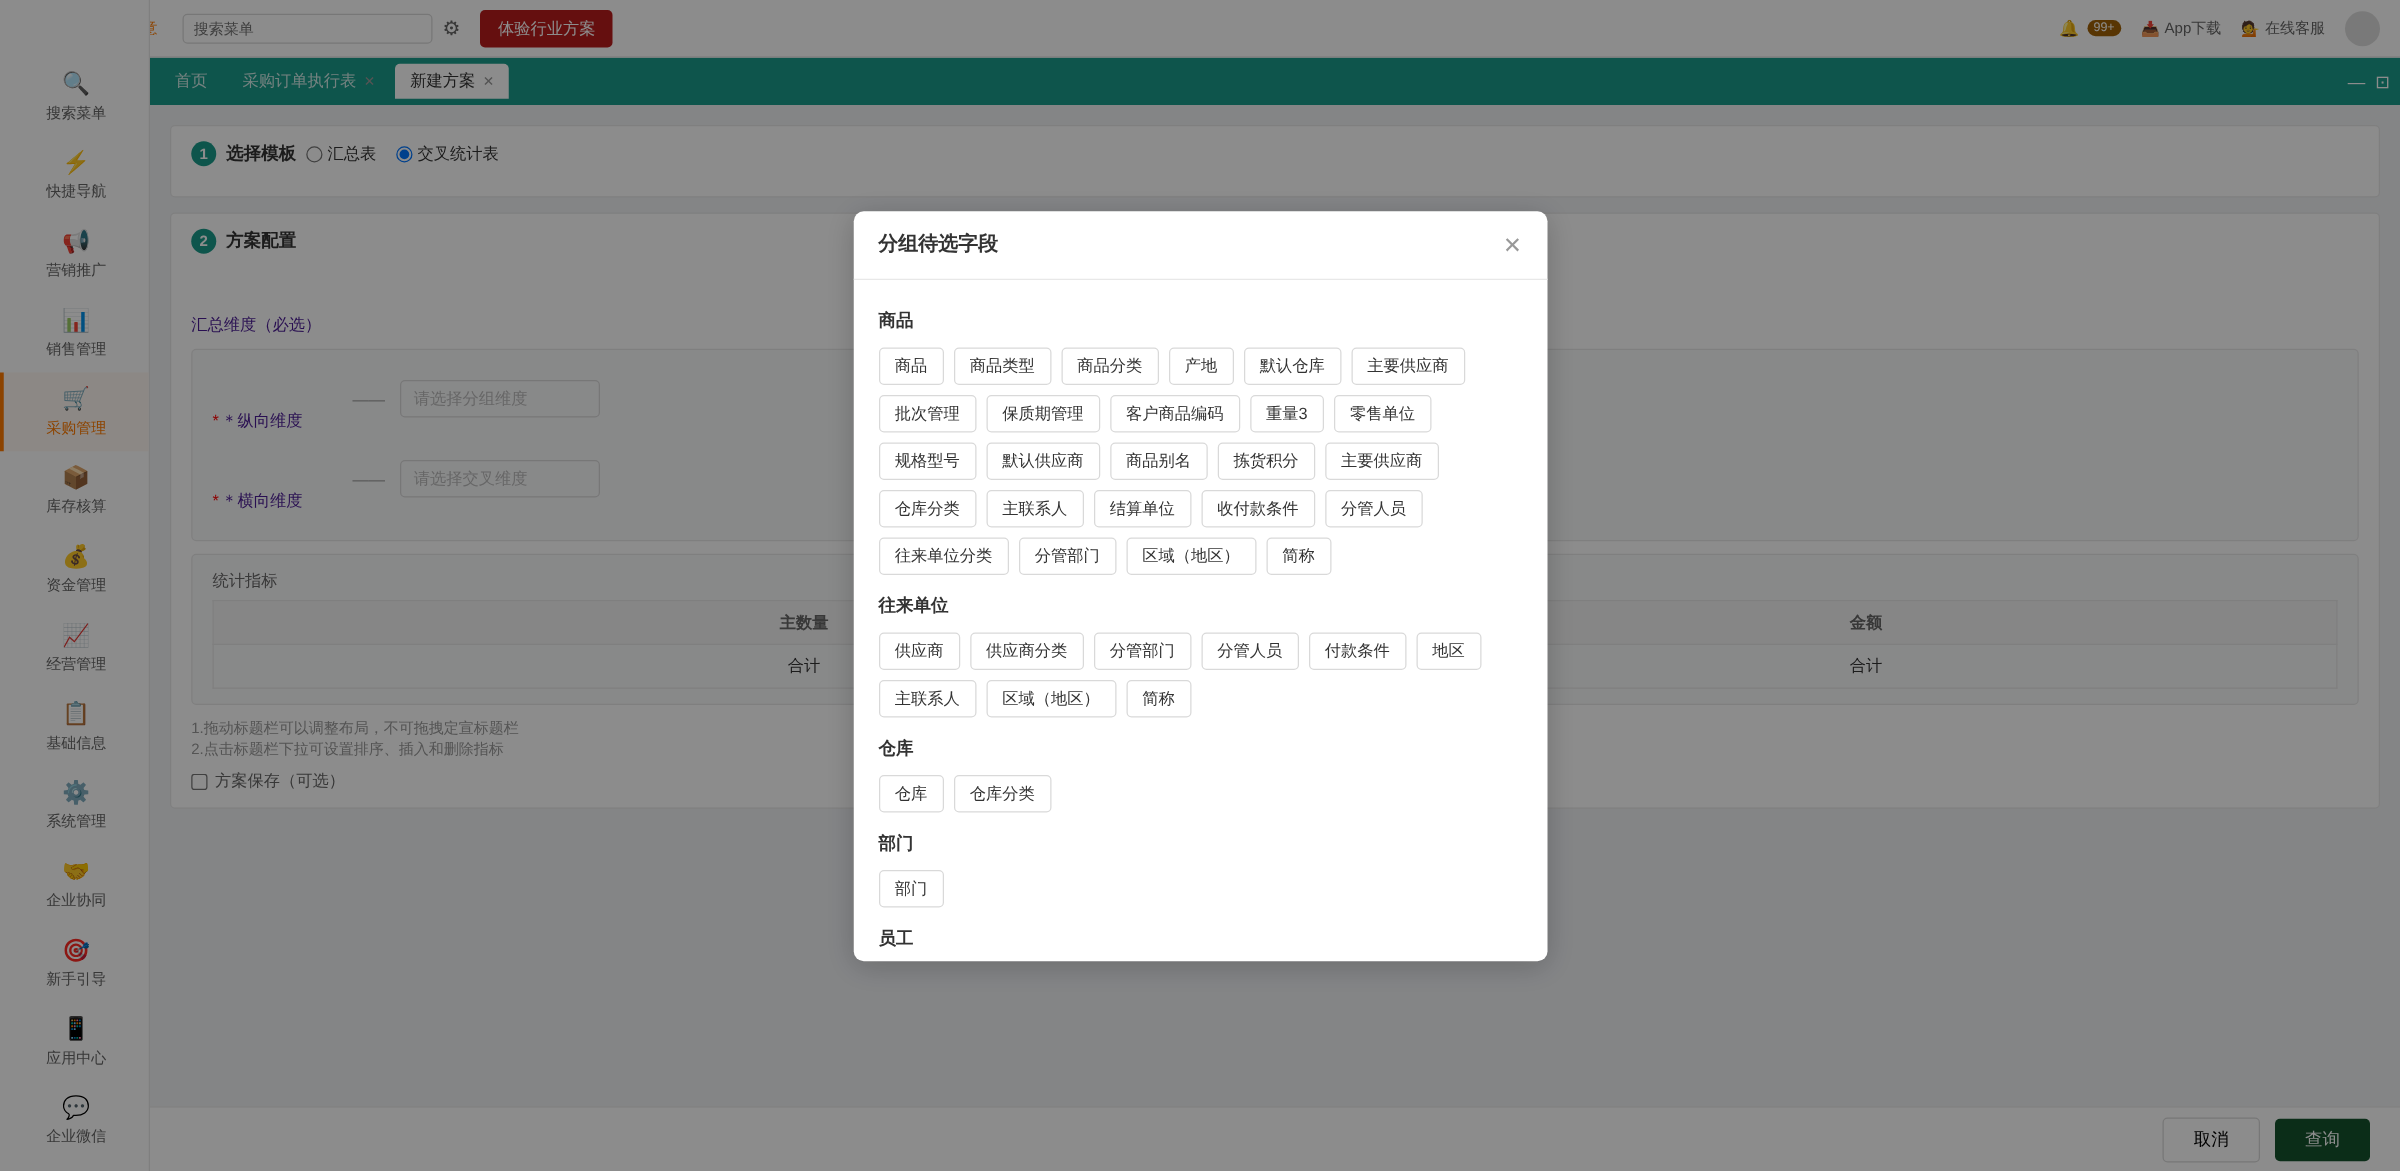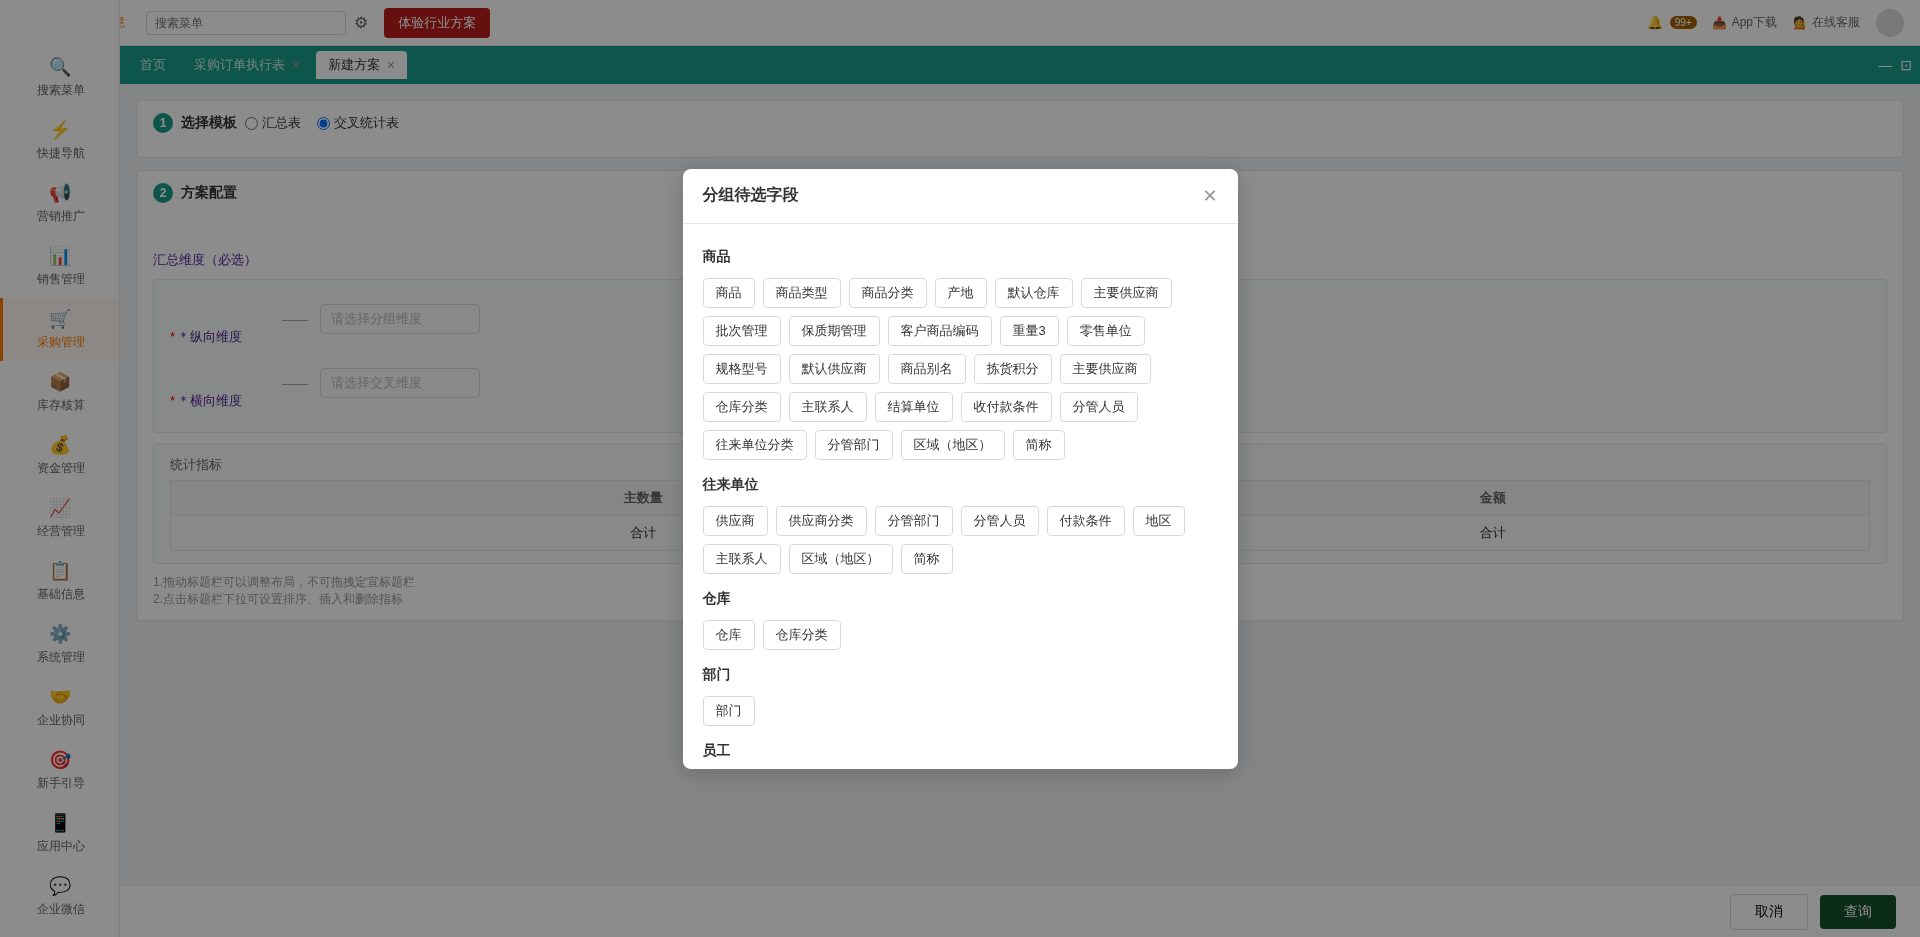--- a/index.html
+++ b/index.html
@@ -502,20 +502,24 @@
           </tr>
         </tbody>
       </table>
     </div>
 
     <div class="notes-text">
       <div>1.拖动标题栏可以调整布局，不可拖拽定宣标题栏</div>
       <div>2.点击标题栏下拉可设置排序、插入和删除指标</div>
     </div>
 
+    <div class="checkbox-row">
+      <input type="checkbox" style="">
+      <span>方案保存（可选）</span>
+    </div>
   </div>
 </div>
 
 <div class="bottom-bar">
   <button class="btn-cancel">取消</button>
   <button class="btn-confirm">查询</button>
 </div>
 
 <div class="modal-overlay">
   <div class="modal">

